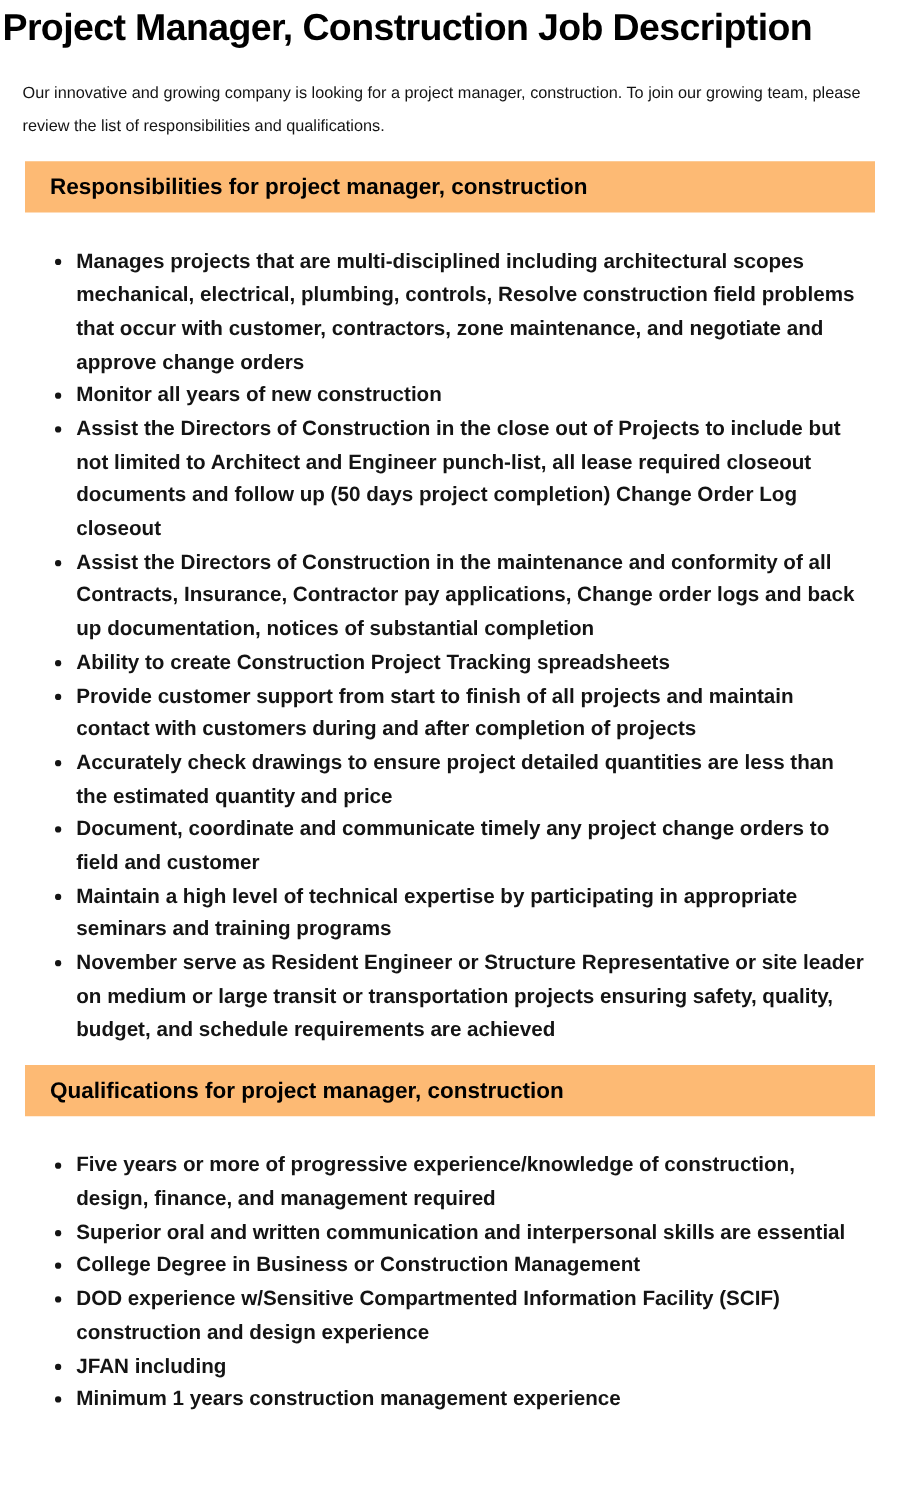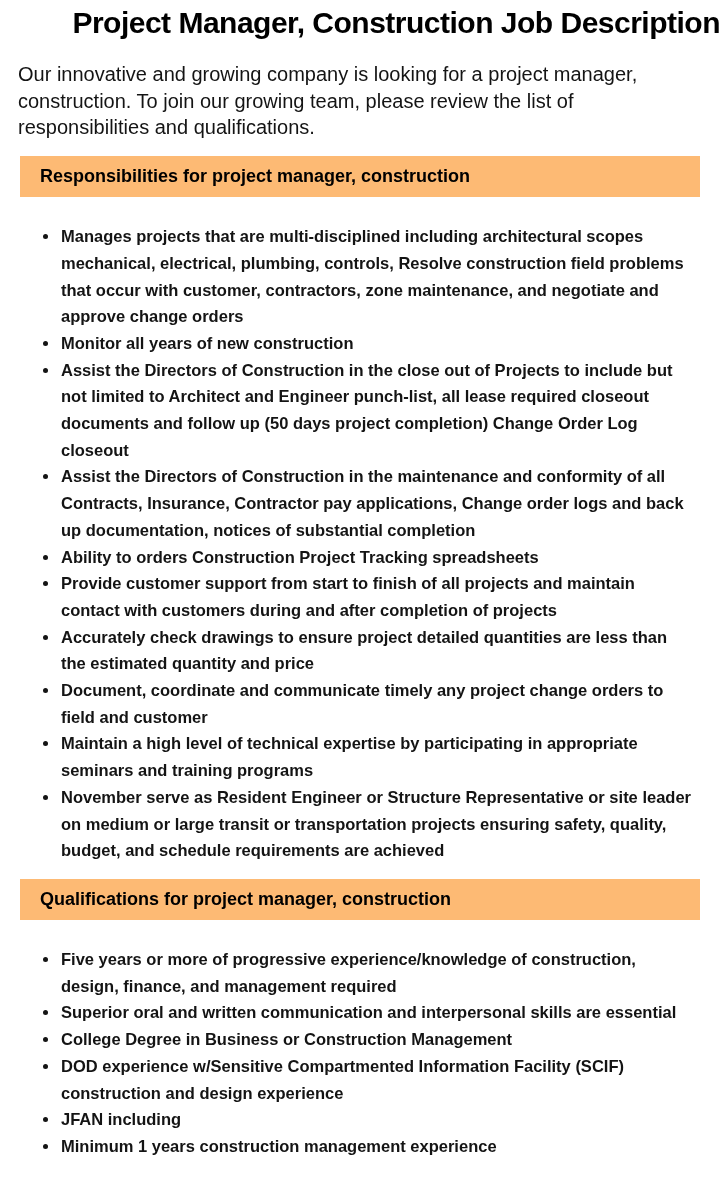--- a/index.html
+++ b/index.html
@@ -16,25 +16,24 @@
     background: #ffffff;
   }
   .doc-title {
     font-size: 30px;
     font-weight: 800;
     letter-spacing: -0.5px;
     color: #000000;
     padding: 4px 0 0 2px;
     white-space: nowrap;
     line-height: 38px;
-    text-align: right;
   }
   .intro {
     margin: 19px 25px 0 18px;
-    font-size: 20px;
+    font-size: 13px;
     line-height: 26.7px;
   }
   .section-heading {
     margin: 15px 20px 0 20px;
     background: #fdba74;
     font-size: 18px;
     font-weight: 700;
     color: #000000;
     padding: 10px 10px 10px 20px;
     line-height: 21px;
@@ -60,21 +59,21 @@
 
   <p class="intro">Our innovative and growing company is looking for a project manager, construction. To join our growing team, please review the list of responsibilities and qualifications.</p>
 
   <div class="section-heading">Responsibilities for project manager, construction</div>
 
   <ul class="bullet-list">
     <li>Manages projects that are multi-disciplined including architectural scopes mechanical, electrical, plumbing, controls, Resolve construction field problems that occur with customer, contractors, zone maintenance, and negotiate and approve change orders</li>
     <li>Monitor all years of new construction</li>
     <li>Assist the Directors of Construction in the close out of Projects to include but not limited to Architect and Engineer punch-list, all lease required closeout documents and follow up (50 days project completion) Change Order Log closeout</li>
     <li>Assist the Directors of Construction in the maintenance and conformity of all Contracts, Insurance, Contractor pay applications, Change order logs and back up documentation, notices of substantial completion</li>
-    <li>Ability to orders Construction Project Tracking spreadsheets</li>
+    <li>Ability to create Construction Project Tracking spreadsheets</li>
     <li>Provide customer support from start to finish of all projects and maintain contact with customers during and after completion of projects</li>
     <li>Accurately check drawings to ensure project detailed quantities are less than the estimated quantity and price</li>
     <li>Document, coordinate and communicate timely any project change orders to field and customer</li>
     <li>Maintain a high level of technical expertise by participating in appropriate seminars and training programs</li>
     <li>November serve as Resident Engineer or Structure Representative or site leader on medium or large transit or transportation projects ensuring safety, quality, budget, and schedule requirements are achieved</li>
   </ul>
 
   <div class="section-heading">Qualifications for project manager, construction</div>
 
   <ul class="bullet-list">

